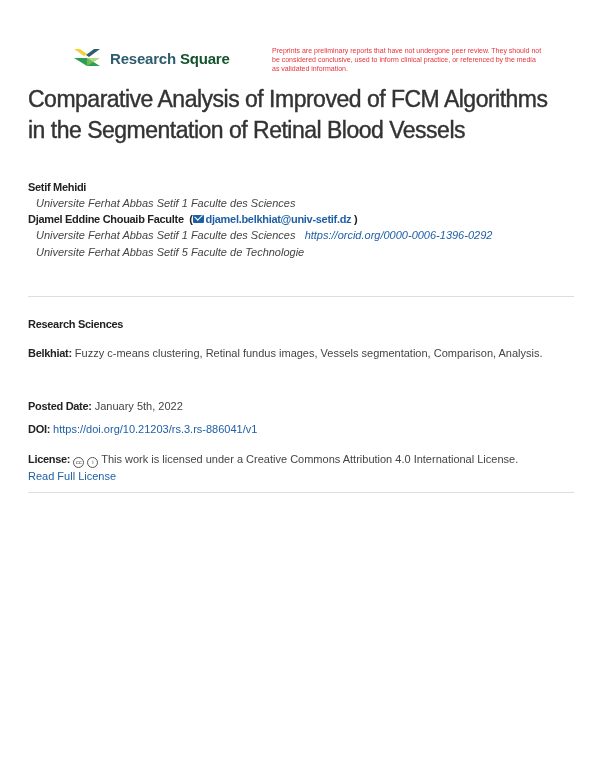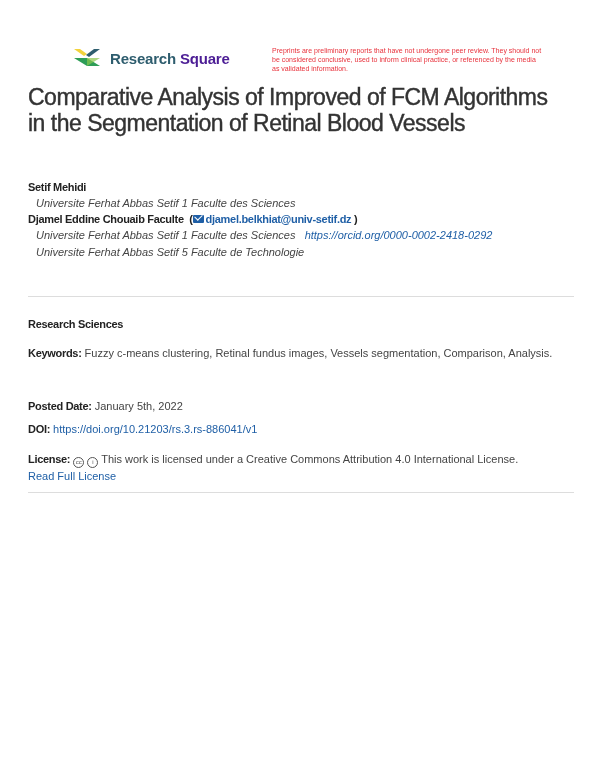--- a/index.html
+++ b/index.html
@@ -1,25 +1,25 @@
 <!DOCTYPE html>
 <html><head>
   <meta charset="utf-8">
   <style>
     html, body { margin: 0; padding: 0; background: #ffffff; }
     body { width: 600px; height: 776px; position: relative; overflow: hidden;
            font-family: "Liberation Sans", sans-serif; color: #333333; }
     .header { position: absolute; top: 46px; left: 72px; display: flex; align-items: center; }
     .logo-icon { width: 30px; height: 24px; margin-right: 8px; }
     .logo-text { font-size: 15px; font-weight: bold; color: #2e5d6e; letter-spacing: -0.2px; }
-    .logo-text .sq { color: #4c1d95; }
+    .logo-text .sq { color: #14532d; }
     .disclaimer { position: absolute; top: 46px; left: 272px; width: 270px; font-size: 7px;
                   line-height: 9px; color: #e8323c; }
     .title { position: absolute; top: 84px; left: 28px; width: 540px; font-size: 23px;
-             font-weight: normal; color: #333333; line-height: 26px; letter-spacing: -0.5px;
+             font-weight: normal; color: #333333; line-height: 31px; letter-spacing: -0.5px;
              margin: 0; -webkit-text-stroke: 0.4px #333; }
     .authors { position: absolute; top: 180px; left: 28px; width: 560px; font-size: 11px; }
     .author-name { font-weight: bold; color: #222; height: 15px; line-height: 15px; letter-spacing: -0.3px; }
     .affil { padding-left: 8px; color: #444; height: 17px; line-height: 17px; font-size: 11px; font-style: italic; }
     .link { color: #1f5fa6; margin-top: 42px; }
     .email-icon { display: inline-block; width: 11px; height: 8px; background: #1f5fa6; position: relative;
                   vertical-align: -0px; margin-right: 2px; border-radius: 1px; }
     .email-icon:after { content: ""; position: absolute; left: 1px; top: 0px; width: 6px; height: 4px;
                   border-left: 1.5px solid #fff; border-bottom: 1.5px solid #fff; transform: translate(1px,-1px) rotate(-45deg); }
     .divider { position: absolute; left: 28px; width: 546px; height: 1px; background: #dddddd; }
@@ -46,31 +46,31 @@
 <h1 class="title">Comparative Analysis of Improved of FCM Algorithms in the Segmentation of Retinal Blood Vessels</h1>
 
 <div class="authors">
   <div class="author-name">Setif Mehidi</div>
   <div class="affil">Universite Ferhat Abbas Setif 1 Faculte des Sciences</div>
   <div class="author-name">
     <span>Djamel Eddine Chouaib Faculte</span>&nbsp; (<span class="email-icon"></span><a class="link">djamel.belkhiat@univ-setif.dz</a> )
   </div>
   <div class="affil">
     <span>Universite Ferhat Abbas Setif 1 Faculte des Sciences</span>&nbsp;&nbsp;
-    <a class="link">https://orcid.org/0000-0002-2418-0292</a>
+    <a class="link">https://orcid.org/0000-0006-1396-0292</a>
   </div>
   <div class="affil">Universite Ferhat Abbas Setif 5 Faculte de Technologie</div>
 </div>
 
 <div class="divider" style="top:296px;"></div>
 
 <div class="meta" style="top:316px;"><b>Research Sciences</b></div>
 
 <div class="meta" style="top:345px;">
-  <b>Keywords:</b> <span>Fuzzy c-means clustering, Retinal fundus images, Vessels segmentation, Comparison, Analysis.</span>
+  <b>Belkhiat:</b> <span>Fuzzy c-means clustering, Retinal fundus images, Vessels segmentation, Comparison, Analysis.</span>
 </div>
 
 <div class="meta" style="top:392px;margin-top:6px;">
   <b>Posted Date:</b> <span>January 5th, 2022</span>
 </div>
 
 <div class="meta" style="top:421px;">
   <b>DOI:</b> <a class="link">https://doi.org/10.21203/rs.3.rs-886041/v1</a>
 </div>
 

